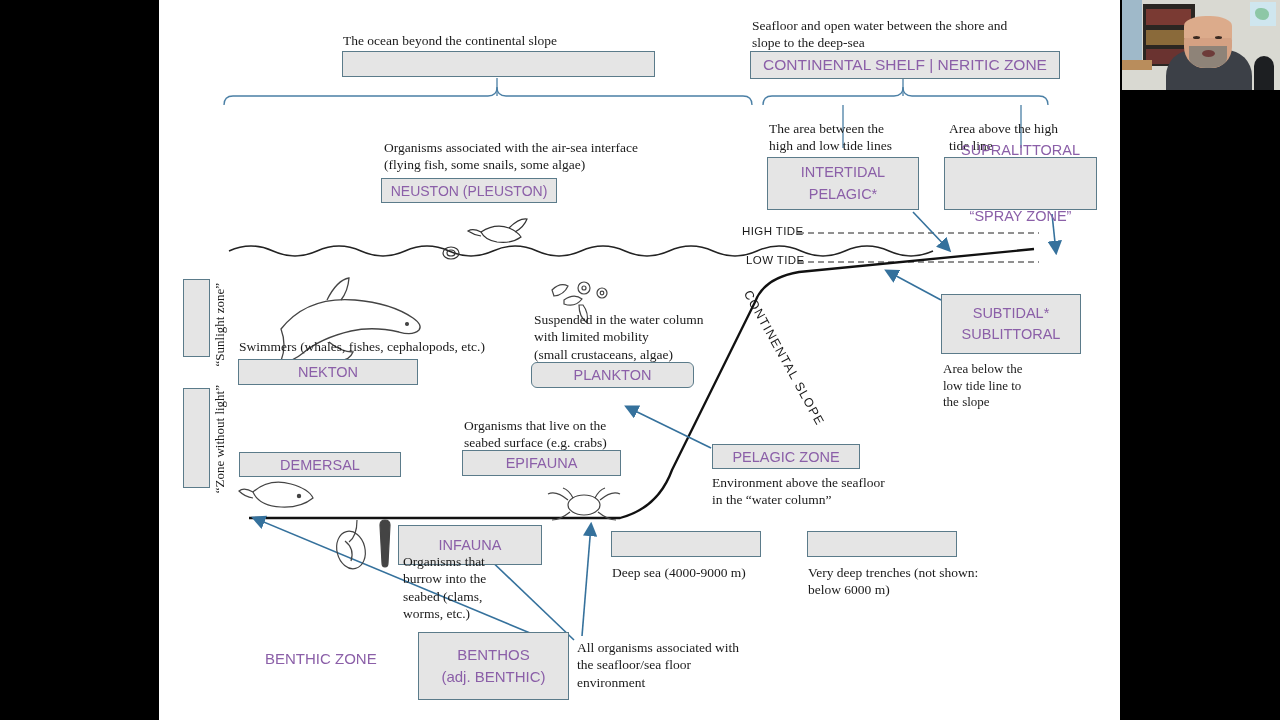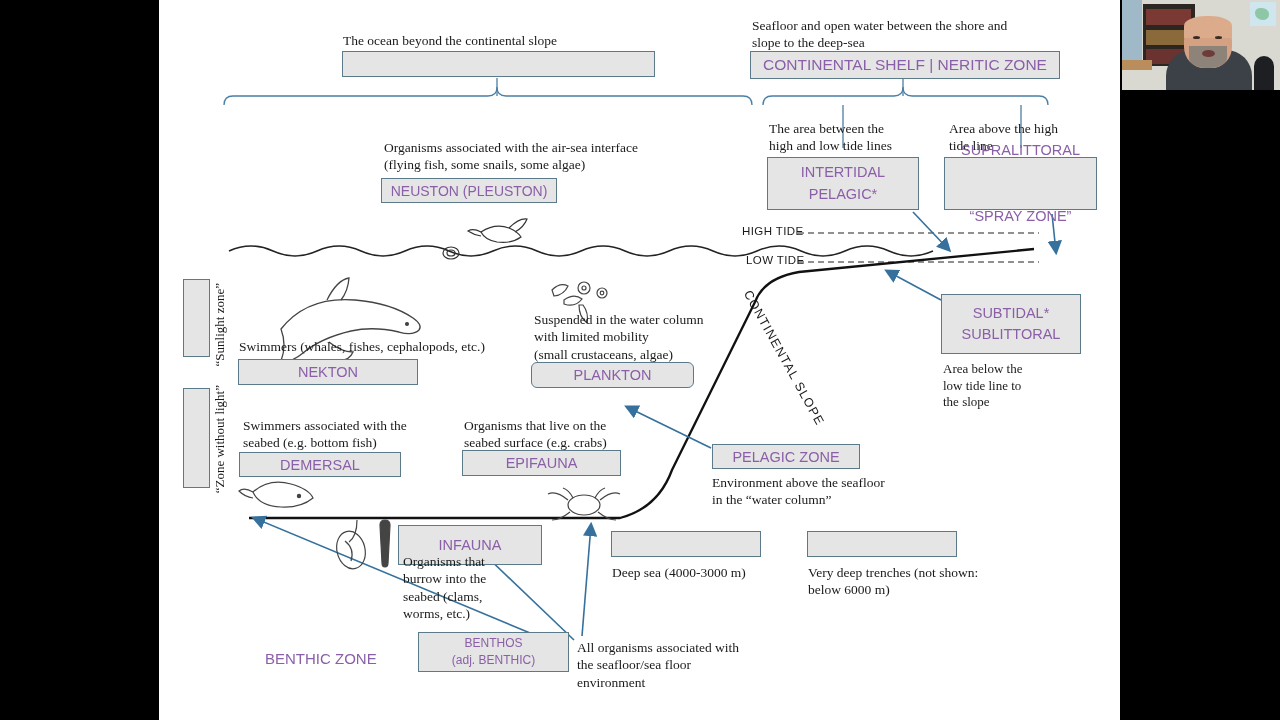--- a/index.html
+++ b/index.html
@@ -196,49 +196,47 @@
     <div class="vlabel" style="left:53px;top:385px;font-size:13px;">“Zone without light”</div>
 
     <div class="cap" style="left:80px;top:338px;font-size:13.5px;">Swimmers (whales, fishes, cephalopods, etc.)</div>
     <div class="box" style="left:79px;top:359px;width:180px;height:26px;font-size:14.5px;">NEKTON</div>
 
     <div class="cap" style="left:375px;top:311px;font-size:13.5px;">Suspended in the water column
 with limited mobility
 (small crustaceans, algae)</div>
     <div class="box" style="left:372px;top:362px;width:163px;height:26px;font-size:14.5px;border-radius:6px;">PLANKTON</div>
 
-    <div class="cap" style="left:84px;top:417px;font-size:13.5px;">Swimmers associated with the
-seabed (e.g. bottom fish)</div>
     <div class="box" style="left:80px;top:452px;width:162px;height:25px;font-size:14.5px;">DEMERSAL</div>
 
     <div class="cap" style="left:305px;top:417px;font-size:13.5px;">Organisms that live on the
 seabed surface (e.g. crabs)</div>
     <div class="box" style="left:303px;top:450px;width:159px;height:26px;font-size:14.5px;">EPIFAUNA</div>
 
     <div class="box" style="left:239px;top:525px;width:144px;height:40px;font-size:14.5px;">INFAUNA</div>
     <div class="cap" style="left:244px;top:553px;font-size:13.5px;">Organisms that
 burrow into the
 seabed (clams,
 worms, etc.)</div>
 
     <div class="box" style="left:553px;top:444px;width:148px;height:25px;font-size:14.5px;">PELAGIC ZONE</div>
     <div class="cap" style="left:553px;top:474px;font-size:13.5px;">Environment above the seafloor
 in the “water column”</div>
 
     <div class="slopelab" style="left:594px;top:288px;font-size:12.5px;transform:rotate(61deg);">CONTINENTAL SLOPE</div>
 
     <div class="box" style="left:452px;top:531px;width:150px;height:26px;"></div>
-    <div class="cap" style="left:453px;top:564px;font-size:13.5px;">Deep sea (4000-3000 m)</div>
+    <div class="cap" style="left:453px;top:564px;font-size:13.5px;">Deep sea (4000-9000 m)</div>
 
     <div class="box" style="left:648px;top:531px;width:150px;height:26px;"></div>
     <div class="cap" style="left:649px;top:564px;font-size:13.5px;">Very deep trenches (not shown:
 below 6000 m)</div>
 
     <div class="purp" style="left:106px;top:650px;font-size:15px;">BENTHIC ZONE</div>
-    <div class="box two" style="left:259px;top:632px;width:151px;height:40px;font-size:12px;">
+    <div class="box two" style="left:259px;top:632px;width:151px;height:68px;font-size:15px;">
       <span>BENTHOS</span>
       <span>(adj. BENTHIC)</span>
     </div>
     <div class="cap" style="left:418px;top:639px;font-size:13.5px;">All organisms associated with
 the seafloor/sea floor
 environment</div>
 
   </div>
 
   <div id="cam">

